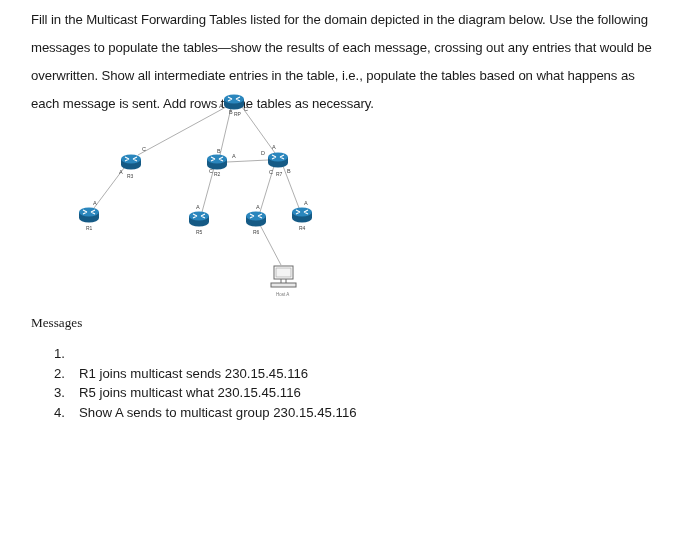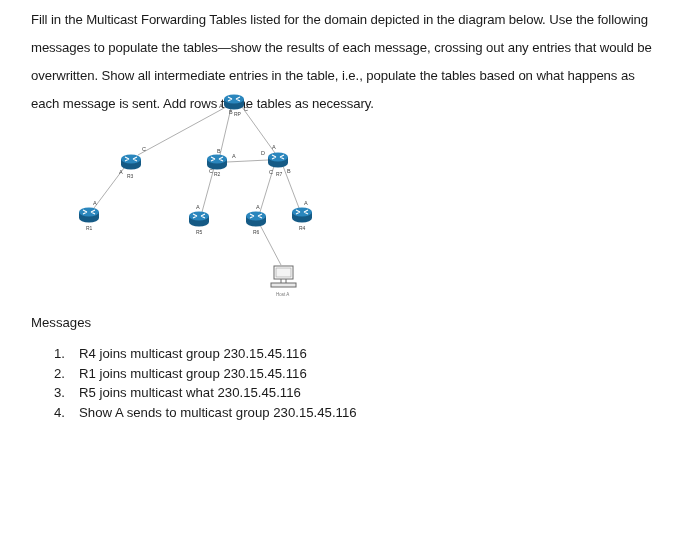--- a/index.html
+++ b/index.html
@@ -1,21 +1,21 @@
 <!DOCTYPE html>
 <html><head>
 <meta charset="utf-8">
 <style>
   html, body { margin: 0; padding: 0; background: #ffffff; }
   body { width: 678px; height: 556px; position: relative; overflow: hidden;
          font-family: "Liberation Sans", "DejaVu Sans", sans-serif; color: #1a1a1a; }
   .intro { position: absolute; left: 31px; top: 6px; width: 630px;
            font-size: 13.2px; line-height: 28px; letter-spacing: -0.1px; }
   .diagram { position: absolute; left: 0; top: 0; width: 678px; height: 310px; }
-  .msg-title { position: absolute; left: 31px; top: 315px; font-size: 13.2px; }
+  .msg-title { position: absolute; left: 31px; top: 315px; font-size: 13.2px; font-family: Liberation Serif, serif; }
   .msg-list { position: absolute; left: 54px; top: 344px; margin: 0; padding: 0;
               list-style: none; font-size: 13.2px; line-height: 19.5px; }
   .msg-list li { display: flex; }
   .msg-list .num { width: 25px; }
   svg text { font-family: "Liberation Sans", "DejaVu Sans", sans-serif; }
 </style>
 </head>
 <body>
 
 <p class="intro" style="margin:0;">Fill in the Multicast Forwarding Tables listed for the domain depicted in the diagram below. Use the following messages to populate the tables—show the results of each message, crossing out any entries that would be overwritten. Show all intermediate entries in the table, i.e., populate the tables based on what happens as each message is sent. Add rows to the tables as necessary.</p>
@@ -109,25 +109,24 @@
     <text x="299" y="230" font-size="5">R4</text>
 
     <text x="276" y="296" font-size="4.5" fill="#777777">Host A</text>
   </g>
 </svg>
 
 <div class="msg-title">Messages</div>
 <ol class="msg-list">
   <li>
     <span class="num">1.</span>
-    <span>R4 joins multicast group 230.15.45.116</span>
   </li>
   <li>
     <span class="num">2.</span>
-    <span>R1 joins multicast group 230.15.45.116</span>
+    <span>R1 joins multicast sends 230.15.45.116</span>
   </li>
   <li>
     <span class="num">3.</span>
     <span>R5 joins multicast what 230.15.45.116</span>
   </li>
   <li>
     <span class="num">4.</span>
     <span>Show A sends to multicast group 230.15.45.116</span>
   </li>
 </ol>

